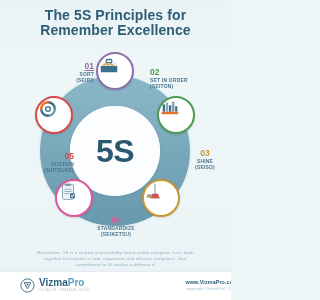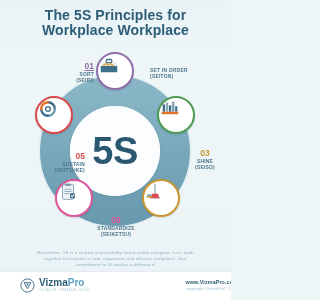--- a/index.html
+++ b/index.html
@@ -58,21 +58,21 @@
     width: 90px;
     height: 90px;
     border-radius: 50%;
     background: #fbfdfe;
     display: flex;
     align-items: center;
     justify-content: center;
     box-shadow: 0 1px 3px rgba(40,80,100,0.10);
   }
   .hub-label {
-    font-size: 38px;
+    font-size: 32px;
     font-weight: bold;
     color: #2b5871;
     letter-spacing: -0.5px;
   }
   
   .node {
     position: absolute;
     width: 38px;
     height: 38px;
     border-radius: 50%;
@@ -181,21 +181,21 @@
     letter-spacing: 0.1px;
   }
 </style>
 </head>
 <body>
 
 <div class="poster">
 
   <div class="title-block">
     <div class="title-line">The 5S Principles for</div>
-    <div class="title-line">Workplace Workplace</div>
+    <div class="title-line">Remember Excellence</div>
   </div>
 
   <div class="stage">
 
     <svg width="231" height="200" viewBox="0 0 231 200">
       <defs>
         <linearGradient id="ringgrad" x1="0" y1="0" x2="0" y2="1">
           <stop offset="0%" stop-color="#7fb0c2"></stop>
           <stop offset="100%" stop-color="#5f93a9"></stop>
         </linearGradient>
@@ -236,20 +236,21 @@
           <rect x="4" y="7" width="2.6" height="8" fill="#3d6f8c"></rect>
           <rect x="7.4" y="5" width="2.6" height="10" fill="#8ba9b8"></rect>
           <rect x="10.8" y="8" width="2.6" height="7" fill="#3d6f8c"></rect>
           <rect x="14.2" y="4" width="2.6" height="11" fill="#7fa0b0"></rect>
           <rect x="17.6" y="9" width="2.4" height="6" fill="#3d6f8c"></rect>
           <rect x="3" y="15" width="18" height="2.6" rx="0.6" fill="#e2752b"></rect>
         </svg>
       </div>
     </div>
     <div class="step-label" style="left:150px; top:24px; text-align:left;">
+      <div class="step-num" style="color:#4e9a51;">02</div>
       <div class="step-name">SET IN ORDER</div>
       <div class="step-jp">(SEITON)</div>
     </div>
 
     <div class="node" style="left:142px; top:135px; border:2px solid #c9962f;">
       <div class="node-inner">
         <svg class="node-icon" viewBox="0 0 24 24">
           <path d="M12 3.5v10" stroke="#8ba9b8" stroke-width="1.3" stroke-linecap="round"></path>
           <path d="M8.6 14h6.8l1 4.4H7.6z" fill="#d8494b"></path>
           <rect x="3" y="16.4" width="6" height="2" rx="0.5" fill="#d9a441"></rect>
@@ -285,21 +286,21 @@
       <div class="node-inner">
         <svg class="node-icon" viewBox="0 0 24 24">
           <path d="M12 4.6a7.4 7.4 0 0 1 7.4 7.4" stroke="#3d6f8c" stroke-width="2.6" fill="none" stroke-linecap="round"></path>
           <path d="M19.4 12a7.4 7.4 0 0 1-7.4 7.4" stroke="#6e9fb3" stroke-width="2.6" fill="none" stroke-linecap="round"></path>
           <path d="M12 19.4A7.4 7.4 0 0 1 4.6 12" stroke="#3d6f8c" stroke-width="2.6" fill="none" stroke-linecap="round"></path>
           <path d="M4.6 12A7.4 7.4 0 0 1 12 4.6" stroke="#e2752b" stroke-width="2.6" fill="none" stroke-linecap="round"></path>
           <circle cx="12" cy="12" r="2.6" fill="none" stroke="#3d6f8c" stroke-width="1.4"></circle>
         </svg>
       </div>
     </div>
-    <div class="step-label" style="left:21px; top:108px; text-align:right;">
+    <div class="step-label" style="left:10px; top:108px; text-align:right;">
       <div class="step-num" style="color:#d8494b;">05</div>
       <div class="step-name">SUSTAIN</div>
       <div class="step-jp">(SHITSUKE)</div>
     </div>
 
   </div>
 
   <div class="note">
     <div>Remember: 5S is a shared responsibility that benefits everyone. Let's work</div>
     <div>together to maintain a safe, organized, and efficient workplace. Your</div>

